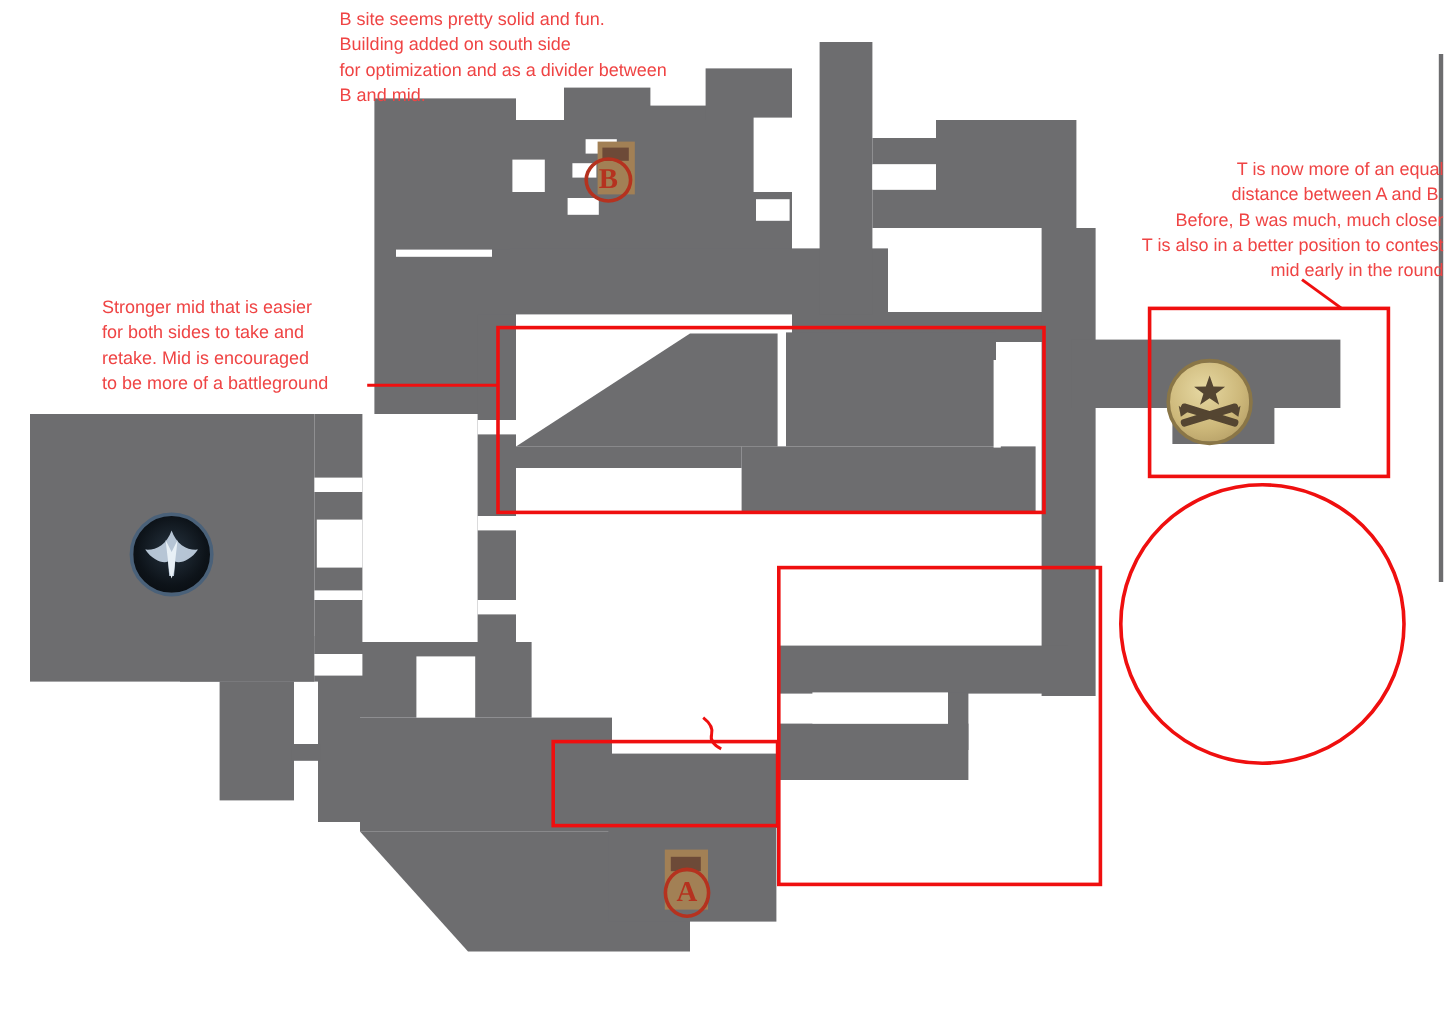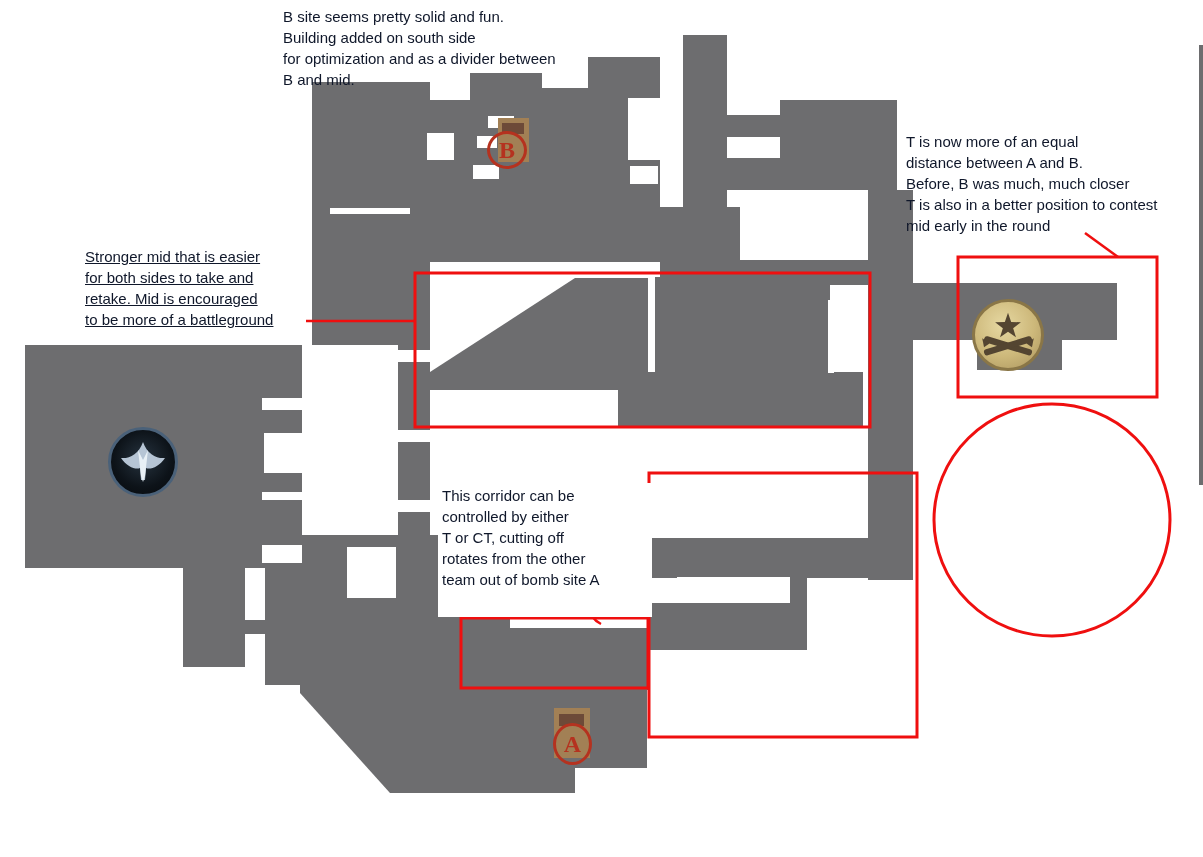--- a/index.html
+++ b/index.html
@@ -2,21 +2,21 @@
 <html><head>
 <meta charset="utf-8">
 <style>
   html,body{margin:0;padding:0;background:#fff;}
   #stage{
     position:relative;width:1203px;height:857px;background:#ffffff;overflow:hidden;
     font-family:"Liberation Sans",sans-serif;
   }
   #map-svg{position:absolute;left:0;top:0;z-index:1;}
   .note{
-    position:absolute;z-index:3;color:#0f172a;font-size:15px;line-height:21px;
+    position:absolute;z-index:3;color:#ef4444;font-size:15px;line-height:21px;
     white-space:pre-line;
   }
   .note.boxed{background:#ffffff;padding:2px 4px;}
   .marker{position:absolute;z-index:4;}
   .marker .crate{position:absolute;background:#a28055;}
   .marker .crate .band{position:absolute;background:#6d4a38;}
   .marker .ring{
     position:absolute;border:3px solid #b5321f;border-radius:50%;
     display:flex;align-items:center;justify-content:center;
     color:#b5321f;font-weight:bold;font-size:24px;font-family:"Liberation Serif",serif;
@@ -109,36 +109,31 @@
       <line x1="1085" y1="233" x2="1118" y2="257" stroke-width="2.5"></line>
       <path d="M586,598 q9,7 7,14 t8,12" stroke-width="2.5"></path>
     </g>
   </svg>
 
   <div class="note" style="left:283px;top:6px;width:335px;">B site seems pretty solid and fun.
 Building added on south side
 for optimization and as a divider between
 B and mid.</div>
 
-  <div class="note" style="left:85px;top:246px;width:240px;text-decoration:underline;">Stronger mid that is easier
+  <div class="note" style="left:85px;top:246px;width:240px;">Stronger mid that is easier
 for both sides to take and
 retake. Mid is encouraged
 to be more of a battleground</div>
 
-  <div class="note" style="left:906px;top:131px;width:297px;">T is now more of an equal
+  <div class="note" style="left:906px;top:131px;width:297px;text-align:right;">T is now more of an equal
 distance between A and B.
 Before, B was much, much closer
 T is also in a better position to contest
 mid early in the round</div>
 
-  <div class="note boxed" style="left:438px;top:483px;width:206px;height:130px;">This corridor can be
-controlled by either
-T or CT, cutting off
-rotates from the other
-team out of bomb site A</div>
 
 
 
   <div class="marker" style="left:487px;top:113px;width:46px;height:58px;">
     <div class="crate" style="left:11px;top:5px;width:31px;height:44px;">
       <div class="band" style="left:4px;top:5px;width:22px;height:11px;"></div>
     </div>
     <div class="ring" style="left:0px;top:18px;width:34px;height:32px;">B</div>
   </div>
 

